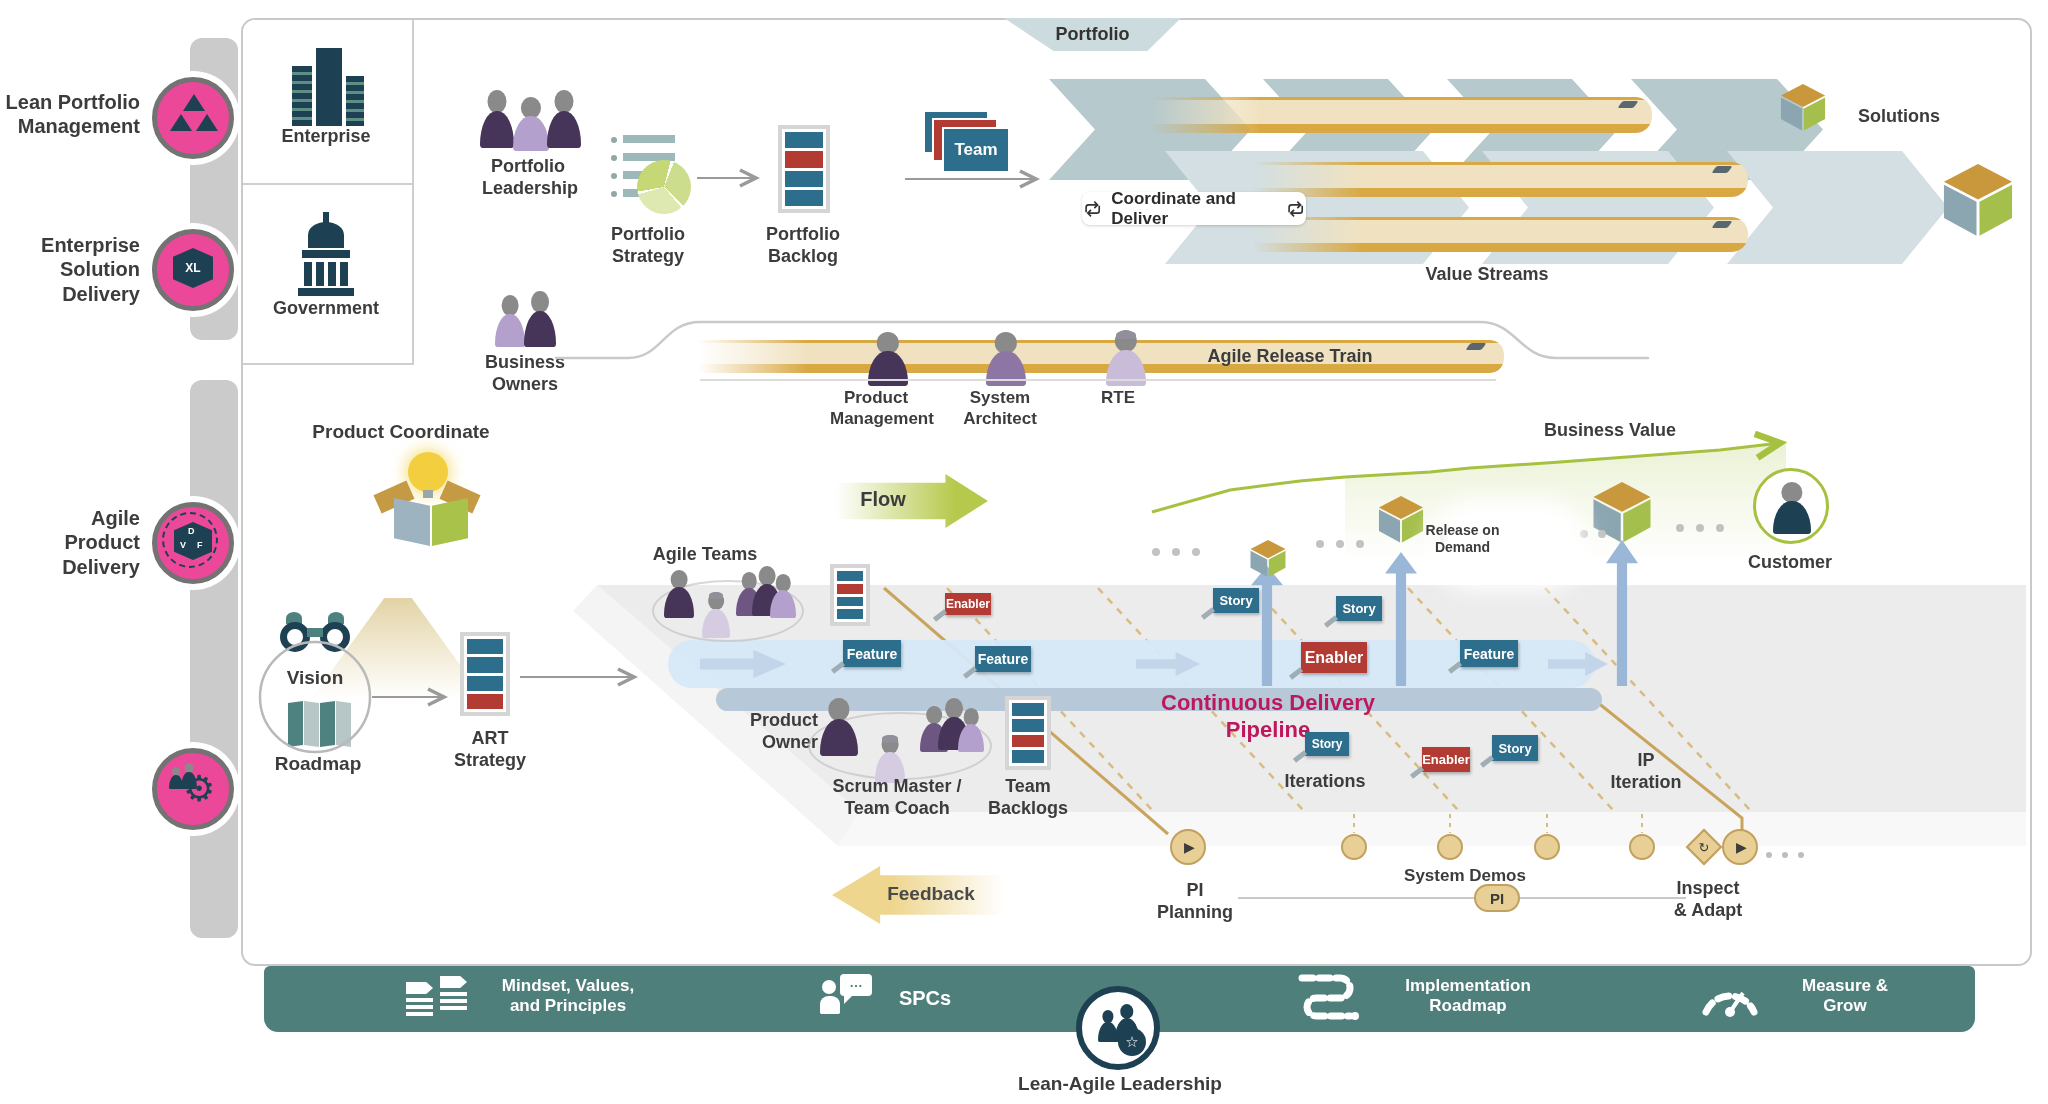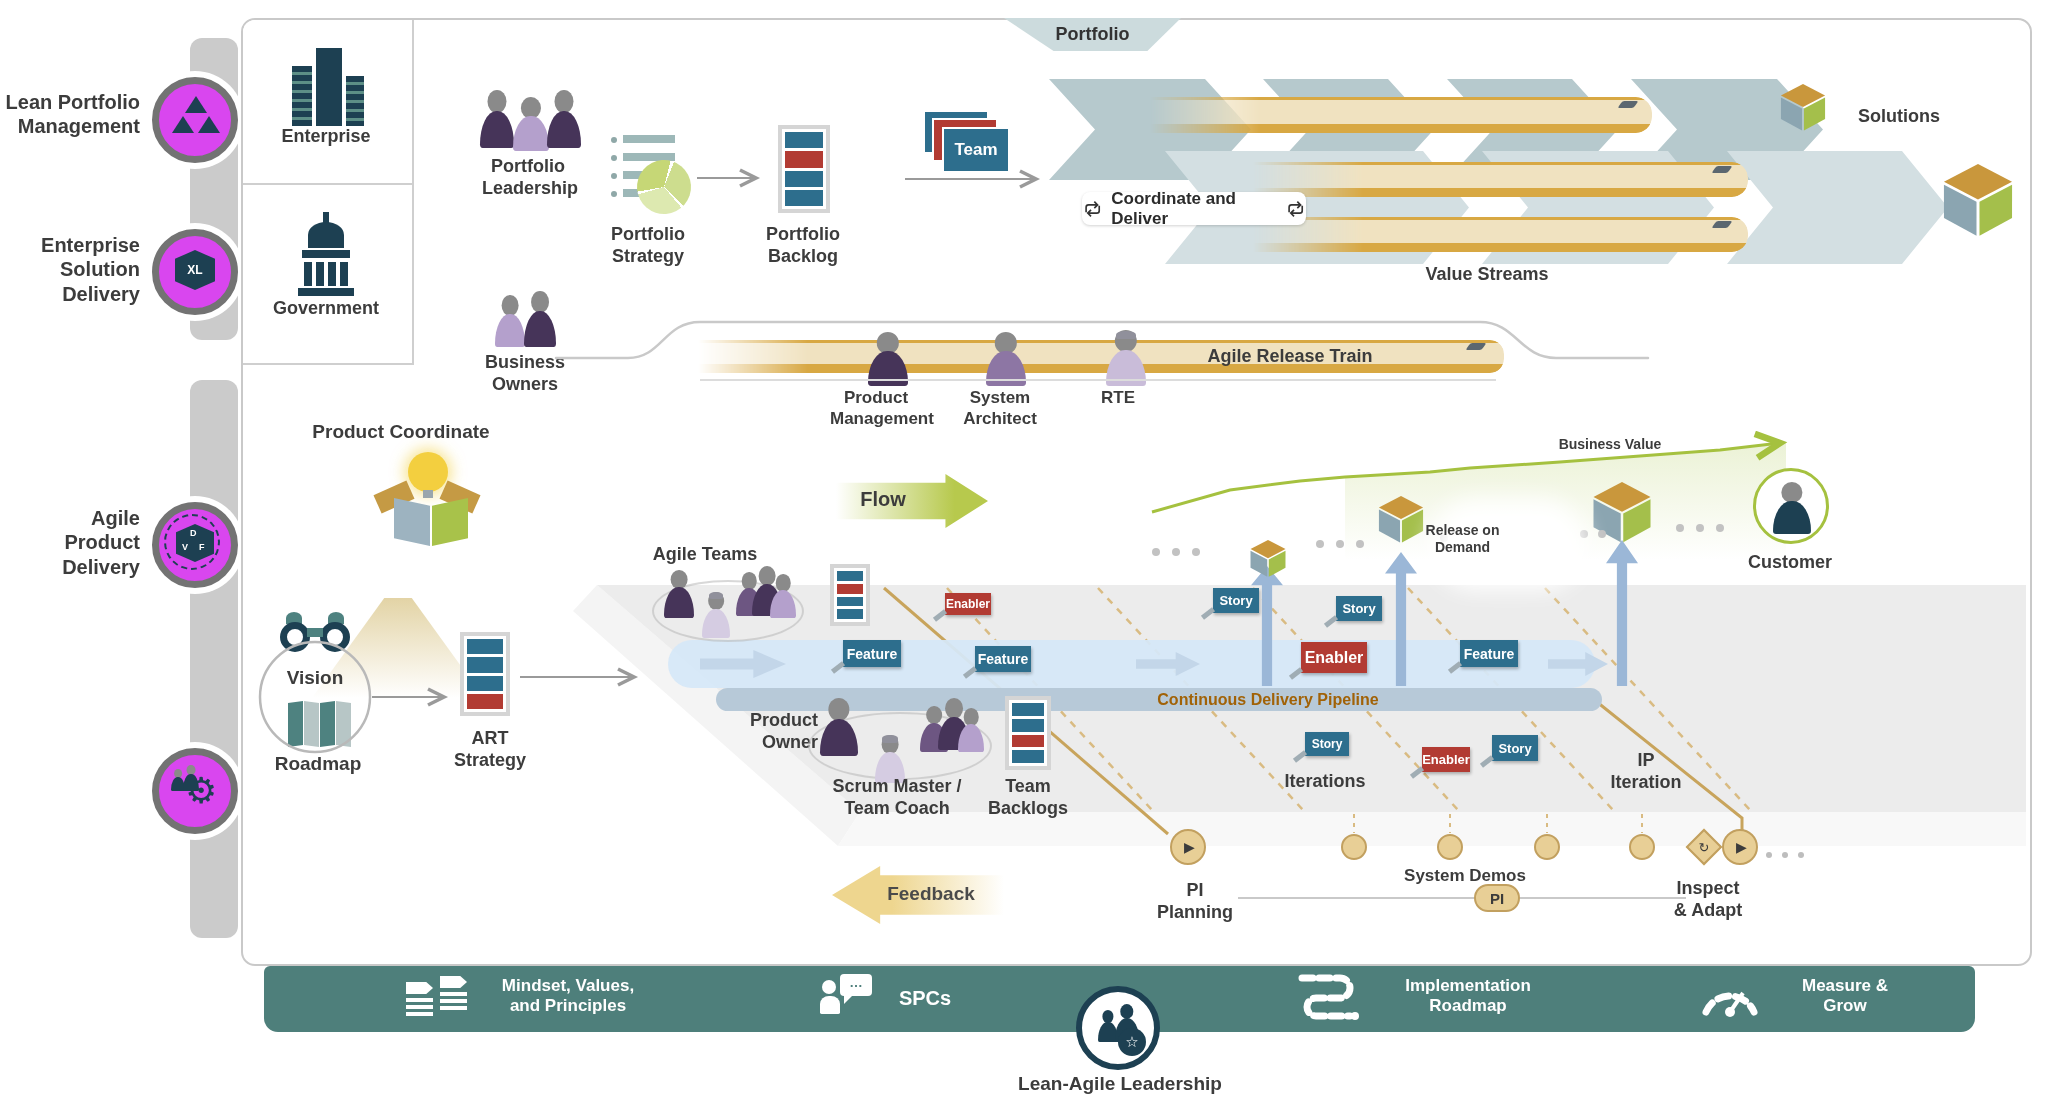--- a/index.html
+++ b/index.html
@@ -5,21 +5,21 @@
   html,body{margin:0;padding:0;background:#fff}
   .canvas{position:relative;width:2048px;height:1104px;background:#fff;font-family:"Liberation Sans",sans-serif;overflow:hidden}
   .abs{position:absolute}
   .lbl{position:absolute;font-weight:bold;color:#3c3c3c;text-align:center;white-space:pre-line;line-height:1.22}
   .rlbl{text-align:right}
   
   .panel{position:absolute;left:241px;top:18px;width:1787px;height:944px;border:2px solid #c9c9c9;border-radius:14px;background:#fff}
   .tbox{position:absolute;background:#fff;border-right:2px solid #cfcfcf;border-bottom:2px solid #cfcfcf}
   
   .rail{position:absolute;left:190px;width:48px;background:#cbcbcb;border-radius:12px}
-  .sicon{position:absolute;width:72px;height:72px;border-radius:50%;background:#d946ef;border:7px solid #737373;box-shadow:0 0 0 6px #fff}
+  .sicon{position:absolute;width:72px;height:72px;border-radius:50%;background:#ec4899;border:5px solid #737373;box-shadow:0 0 0 6px #fff}
   
   .chev{position:absolute;clip-path:polygon(0 0,calc(100% - 46px) 0,100% 50%,calc(100% - 46px) 100%,0 100%,46px 50%)}
   .chevA{background:#b6c9cd}
   .chevB{background:#d3dfe2}
   .track{position:absolute;border-radius:0 16px 16px 0;background:linear-gradient(180deg,#d8a843 0 3px,#f0e2c0 3px 74%,#d8a843 74% 100%);
     -webkit-mask-image:linear-gradient(90deg,transparent,#000 110px);mask-image:linear-gradient(90deg,transparent,#000 110px)}
   .tnotch{position:absolute;width:16px;height:7px;background:#5b6770;transform:skewX(-35deg);border-radius:2px}
   .coordlbl{position:absolute;background:#fff;border-radius:8px;display:flex;align-items:center;justify-content:center;gap:8px;font-weight:bold;color:#2b2b2b;box-shadow:0 1px 3px rgba(0,0,0,.18)}
   
   .plTop{position:absolute;left:0;top:0;width:2048px;height:1104px;background:#ececec;clip-path:polygon(597px 585px,2026px 585px,2026px 812px,860px 812px)}
@@ -330,21 +330,21 @@
     <path d="M1238 898 H1686" stroke="#c9c9c9" stroke-width="2" fill="none"></path>
     <polygon points="1345,477 1430,472 1470,468 1560,462 1640,456 1720,450 1786,442 1786,560 1345,560" fill="url(#gg)" opacity=".35"></polygon>
     <polyline points="1152,512 1230,490 1300,481 1345,477 1430,472 1470,468 1560,462 1640,456 1720,450 1780,443" stroke="#a5c13f" stroke-width="3" fill="none" marker-end="url(#mgr)"></polyline>
   </svg>
 
   <div class="cdp"></div>
   <div class="palearrow" style="left:700px;top:650px;width:86px;height:28px"></div>
   <div class="palearrow" style="left:1136px;top:652px;width:64px;height:24px"></div>
   <div class="palearrow" style="left:1548px;top:652px;width:60px;height:24px"></div>
   <div class="cdpstrip"></div>
-  <div class="lbl" style="left:1138px;top:690px;width:260px;font-size:16px;color:#a16207">Continuous Delivery Pipeline</div>
+  <div class="lbl" style="left:1138px;top:690px;width:260px;font-size:22px;color:#be185d">Continuous Delivery Pipeline</div>
 
   <div class="chip blue" style="left:843px;top:640px;width:58px;height:27px;font-size:14px">
       <span class="ptr"></span>
       <span>Feature</span>
     </div>
   <div class="chip blue" style="left:975px;top:646px;width:56px;height:26px;font-size:14px">
       <span class="ptr"></span>
       <span>Feature</span>
     </div>
   <div class="chip blue" style="left:1460px;top:640px;width:58px;height:27px;font-size:14px">
@@ -407,21 +407,21 @@
   <div class="dot" style="left:1440px;top:534px"></div>
     <div class="dot" style="left:1458px;top:534px"></div>
   <div class="dot" style="left:1580px;top:530px"></div>
     <div class="dot" style="left:1598px;top:530px"></div>
   <div class="dot" style="left:1676px;top:524px"></div>
     <div class="dot" style="left:1696px;top:524px"></div>
     <div class="dot" style="left:1716px;top:524px"></div>
   <div class="glowbg" style="left:1448px;top:516px;width:120px;height:56px"></div>
   <div class="lbl" style="left:1395px;top:522px;width:135px;font-size:14px">Release on
 Demand</div>
-  <div class="lbl" style="left:1520px;top:436px;width:180px;font-size:14px">Business Value</div>
+  <div class="lbl" style="left:1520px;top:420px;width:180px;font-size:18px">Business Value</div>
 
   <div class="abs" style="left:1753px;top:468px;width:76px;height:76px;border-radius:50%;background:#fff;border:3px solid #a5c13f;box-sizing:border-box"></div>
   <div class="person" style="left:1773px;top:482px;width:38px;height:52px;--c:#1d4052">
       <span class="hd"></span>
       <span class="bd"></span>
     </div>
   <div class="lbl" style="left:1740px;top:552px;width:100px;font-size:18px">Customer</div>
 
   <div class="flowarrow"></div>
   <div class="lbl" style="left:848px;top:487px;width:70px;font-size:20px">Flow</div>

